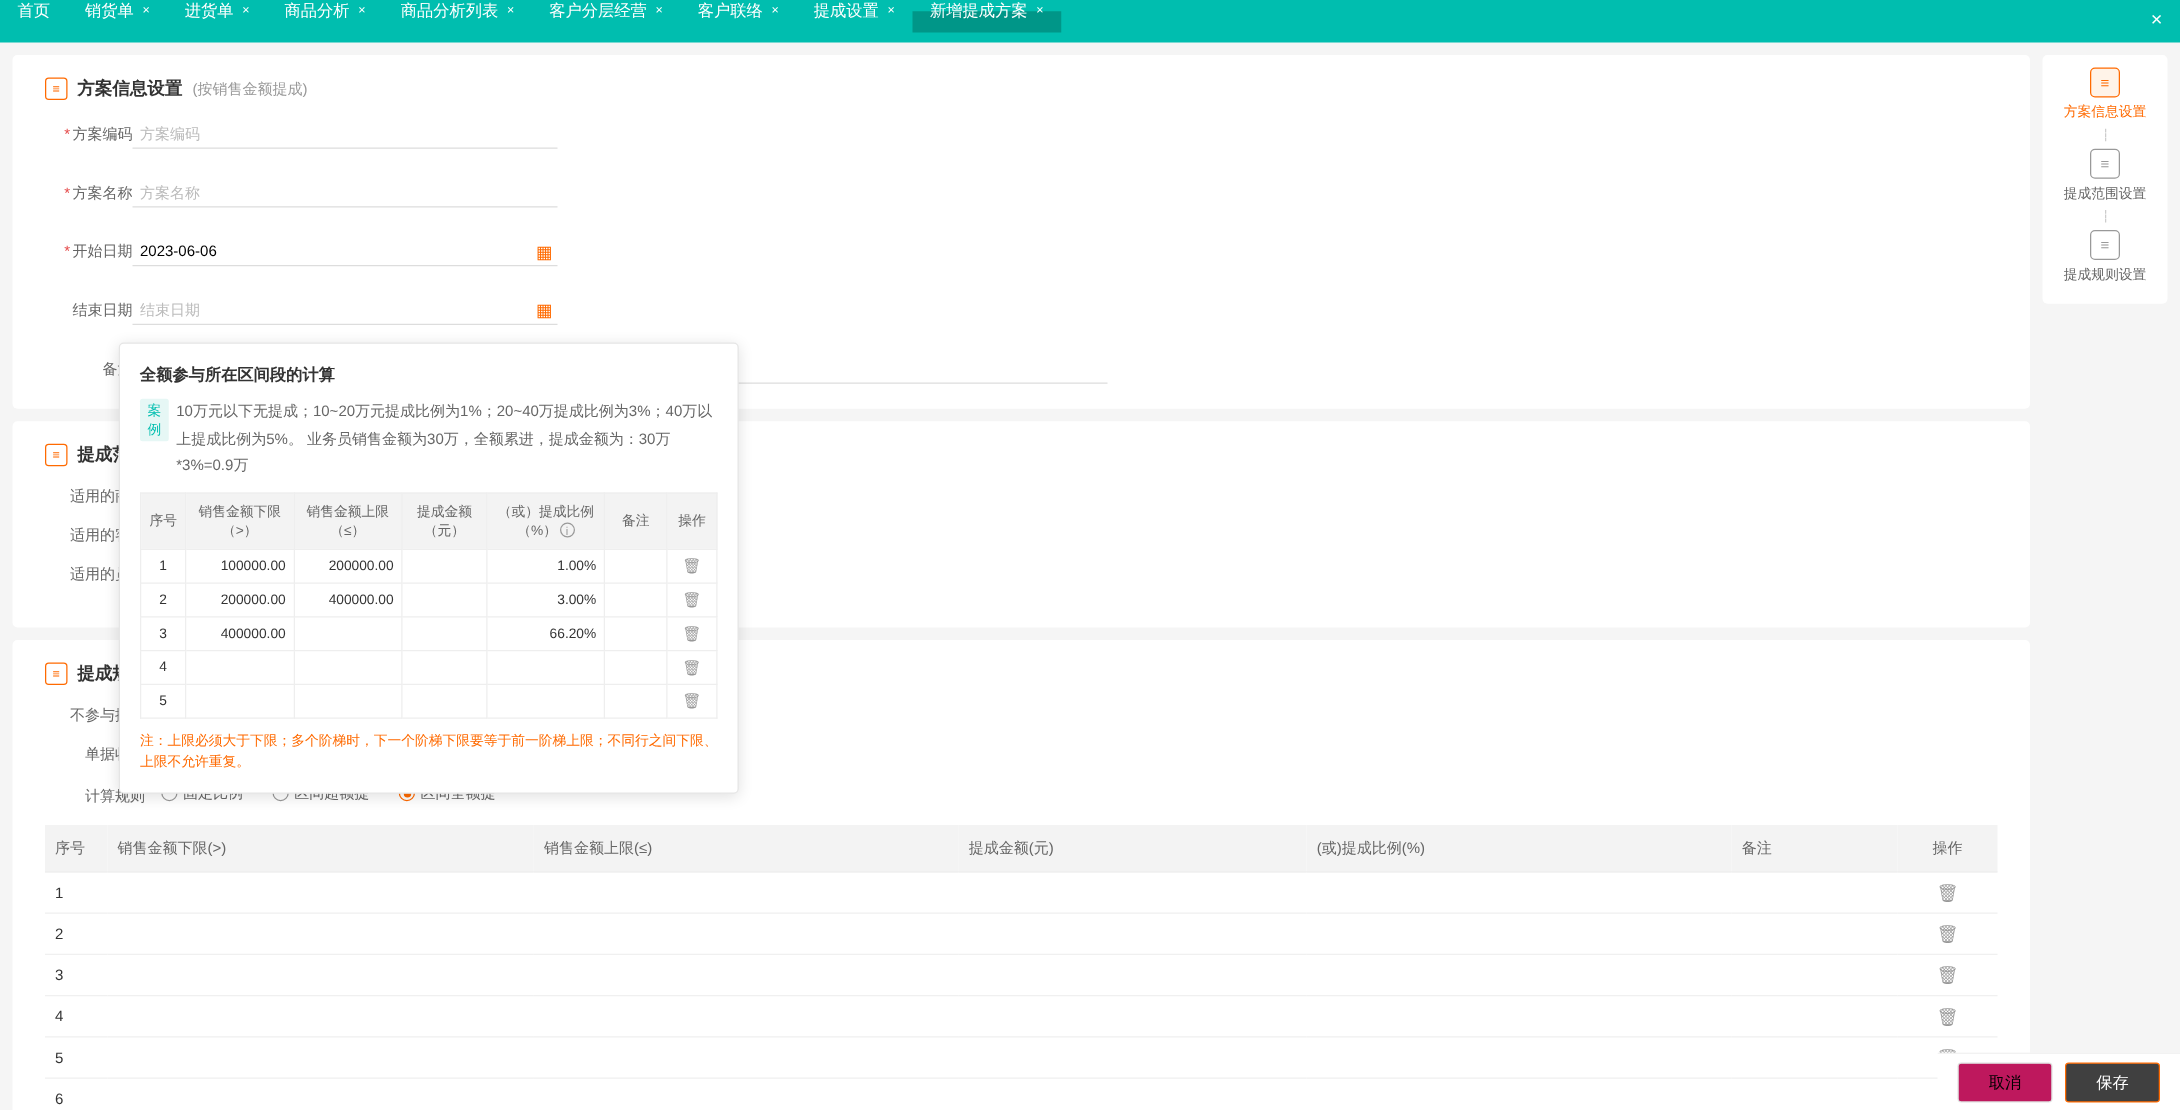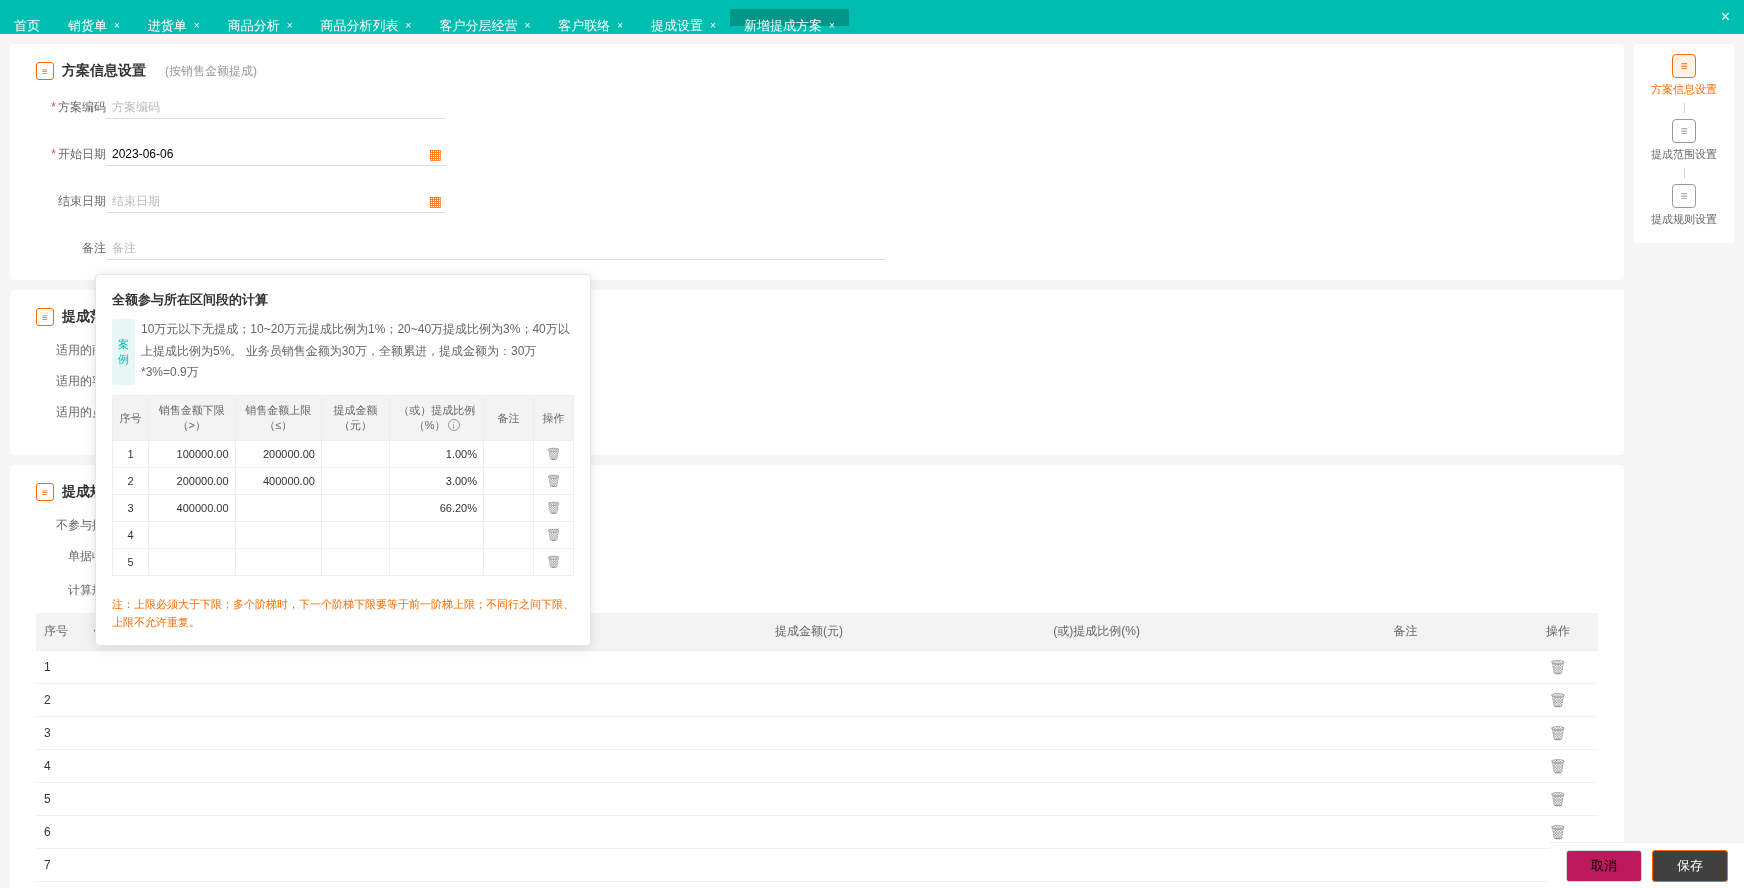--- a/index.html
+++ b/index.html
@@ -1,20 +1,20 @@
 <!DOCTYPE html>
 <html><head>
 <meta charset="utf-8">
 <style>
 * { box-sizing: border-box; margin: 0; padding: 0; }
 body { font-family: "Microsoft YaHei", Arial, sans-serif; font-size: 12px; color: #333; background: #f5f5f5; }
 
 
 .tab-bar { background: #00beaf; height: 34px; display: flex; align-items: center; }
-.tab { padding: 0 14px; height: 17px; line-height: 34px; color: #fff; font-size: 13px; cursor: pointer; display: flex; align-items: flex-start; gap: 4px; }
+.tab { padding: 0 14px; height: 17px; line-height: 34px; color: #fff; font-size: 13px; cursor: pointer; display: flex; align-items: flex-end; gap: 4px; }
 .tab.active { background: #009688; }
 .tab .close { font-size: 10px; margin-left: 3px; }
 .tab-spacer { flex: 1; }
 .tab-close-all { color: #fff; padding: 0 14px; cursor: pointer; font-size: 16px; }
 
 
 .layout { display: flex; }
 .main { flex: 1; padding: 10px 10px 60px 10px; }
 .side-nav { width: 100px; background: #fff; margin: 10px 10px 10px 0; padding: 10px 4px; border-radius: 4px; height: fit-content; }
 .side-item { text-align: center; margin-bottom: 6px; cursor: pointer; }
@@ -22,21 +22,21 @@
 .side-item.active .side-icon { border-color: #ff6a00; color: #ff6a00; background: #fff3e8; }
 .side-item.active .side-label { color: #ff6a00; }
 .side-label { font-size: 11px; color: #666; }
 .side-dash { height: 10px; width: 1px; border-left: 1px dashed #ccc; margin: 0 auto 6px; }
 
 
 .panel { background: #fff; border-radius: 4px; margin-bottom: 10px; padding: 18px 26px 20px; }
 .panel-head { display: flex; align-items: center; gap: 8px; margin-bottom: 16px; }
 .panel-icon { width: 18px; height: 18px; border: 1.5px solid #ff6a00; border-radius: 3px; display: inline-flex; align-items: center; justify-content: center; color: #ff6a00; font-size: 10px; }
 .panel-title { font-weight: bold; font-size: 14px; }
-.panel-sub { color: #999; font-size: 12px; margin-left: 11px; }
+.panel-sub { color: #999; font-size: 12px; margin-left: 0; }
 
 
 .form-grid { display: flex; flex-wrap: wrap; gap: 24px 80px; flex-direction: column; }
 .form-row { display: flex; align-items: center; }
 .form-label { width: 70px; text-align: right; color: #666; font-size: 12px; }
 .req { color: #e54a4a; margin-right: 2px; }
 .form-input { width: 340px; padding: 4px 6px; border: none; border-bottom: 1px solid #ddd; font-size: 12px; outline: none; }
 .form-input::placeholder { color: #bbb; }
 .date-wrap { position: relative; display: inline-block; }
 .date-icon { position: absolute; right: 4px; top: 3px; color: #ff6a00; font-size: 14px; }
@@ -56,27 +56,27 @@
 
 .tiers-table { width: 100%; border-collapse: collapse; margin-top: 10px; }
 .tiers-table th { background: #f3f3f3; font-weight: normal; color: #666; padding: 10px 8px; font-size: 12px; text-align: left; border-bottom: 1px solid #eee; }
 .tiers-table td { padding: 8px 8px; border-bottom: 1px solid #f0f0f0; height: 24px; }
 .tiers-table .opcol { width: 80px; text-align: center; }
 .trash { color: #999; cursor: pointer; font-size: 14px; }
 
 
 .popover { position: absolute; background: #fff; border: 1px solid #e5e5e5; box-shadow: 0 2px 12px rgba(0,0,0,.12); border-radius: 4px; width: 496px; padding: 16px 16px 14px; z-index: 100; }
 .pop-title { font-weight: bold; font-size: 13px; margin-bottom: 10px; }
-.pop-example-tag { display: inline-block; background: #e6f7f5; color: #00beaf; padding: 18px 6px; font-size: 11px; border-radius: 2px; margin-right: 6px; vertical-align: top; }
+.pop-example-tag { display: inline-block; background: #e6f7f5; color: #00beaf; padding: 2px 6px; font-size: 11px; border-radius: 2px; margin-right: 6px; vertical-align: top; }
 .pop-example-text { color: #666; font-size: 12px; line-height: 1.8; display: inline; }
 .pop-table { width: 100%; border-collapse: collapse; margin-top: 10px; font-size: 11px; }
 .pop-table th { background: #f3f3f3; color: #666; font-weight: normal; padding: 7px 6px; text-align: center; border: 1px solid #eee; }
 .pop-table td { border: 1px solid #eee; padding: 6px 6px; text-align: center; height: 20px; }
 .pop-table td.num { text-align: right; }
-.pop-note { color: #ff6a00; font-size: 11px; margin-top: 20px; line-height: 1.6; }
+.pop-note { color: #ff6a00; font-size: 11px; margin-top: 10px; line-height: 1.6; }
 .pop-table .trash { font-size: 12px; }
 .info-icon { display: inline-block; width: 12px; height: 12px; border: 1px solid #999; border-radius: 50%; font-size: 9px; text-align: center; line-height: 12px; color: #999; margin-left: 2px; }
 
 
 .footer { position: fixed; bottom: 0; right: 0; height: 46px; background: #fff; border-top: 1px solid #eee; display: flex; align-items: center; justify-content: flex-end; padding: 0 16px; gap: 10px; z-index: 50; }
 .btn { padding: 6px 24px; border-radius: 3px; font-size: 13px; cursor: pointer; border: 1px solid #ddd; background: #be185d; }
 .btn.primary { background: #404040; border-color: #ff6a00; color: #fff; }
 
 </style>
 </head>
@@ -130,20 +130,24 @@
     <div class="panel">
       <div class="panel-head">
         <span class="panel-icon">≡</span>
         <span class="panel-title">方案信息设置</span>
         <span class="panel-sub">(按销售金额提成)</span>
       </div>
       <div class="form-grid">
         <div class="form-row">
           <label class="form-label"><span class="req">*</span><span>方案编码</span></label>
           <input class="form-input" placeholder="方案编码" style="">
+        </div>
+        <div class="form-row">
+          <label class="form-label"><span class="req">*</span><span>方案名称</span></label>
+          <input class="form-input" placeholder="方案名称" style="">
         </div>
         <div class="form-row">
           <label class="form-label"><span class="req">*</span><span>开始日期</span></label>
           <span class="date-wrap">
             <input class="form-input" value="2023-06-06" style="">
             <span class="date-icon">▦</span>
           </span>
         </div>
         <div class="form-row">
           <label class="form-label"><span>结束日期</span></label>

